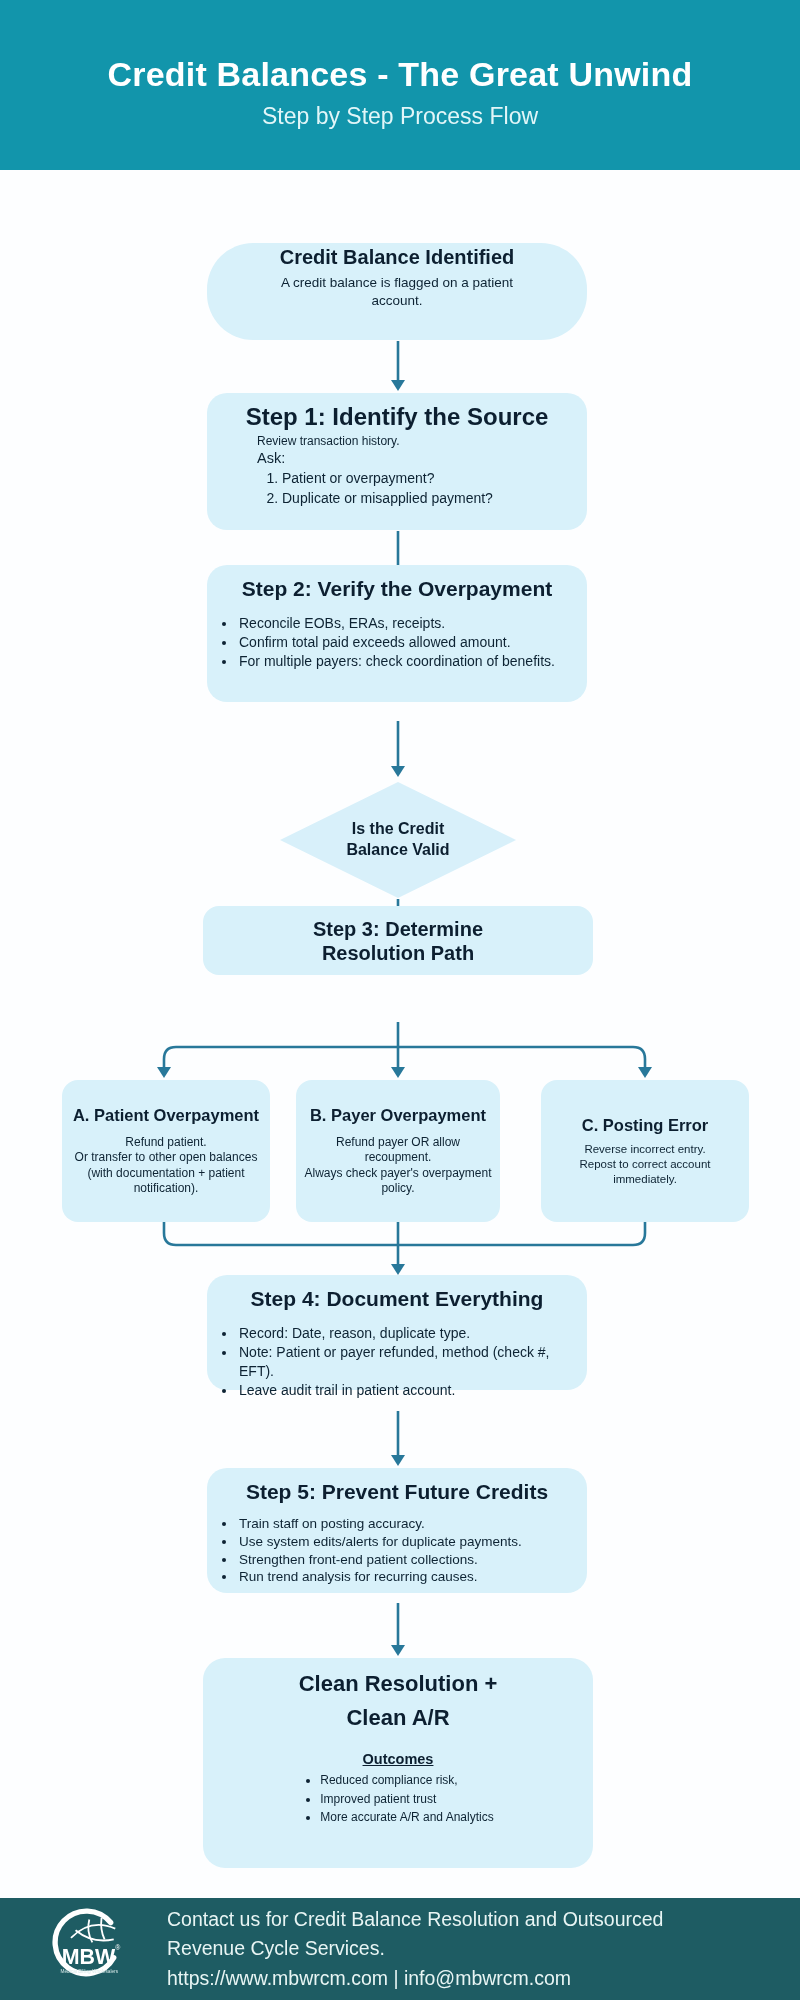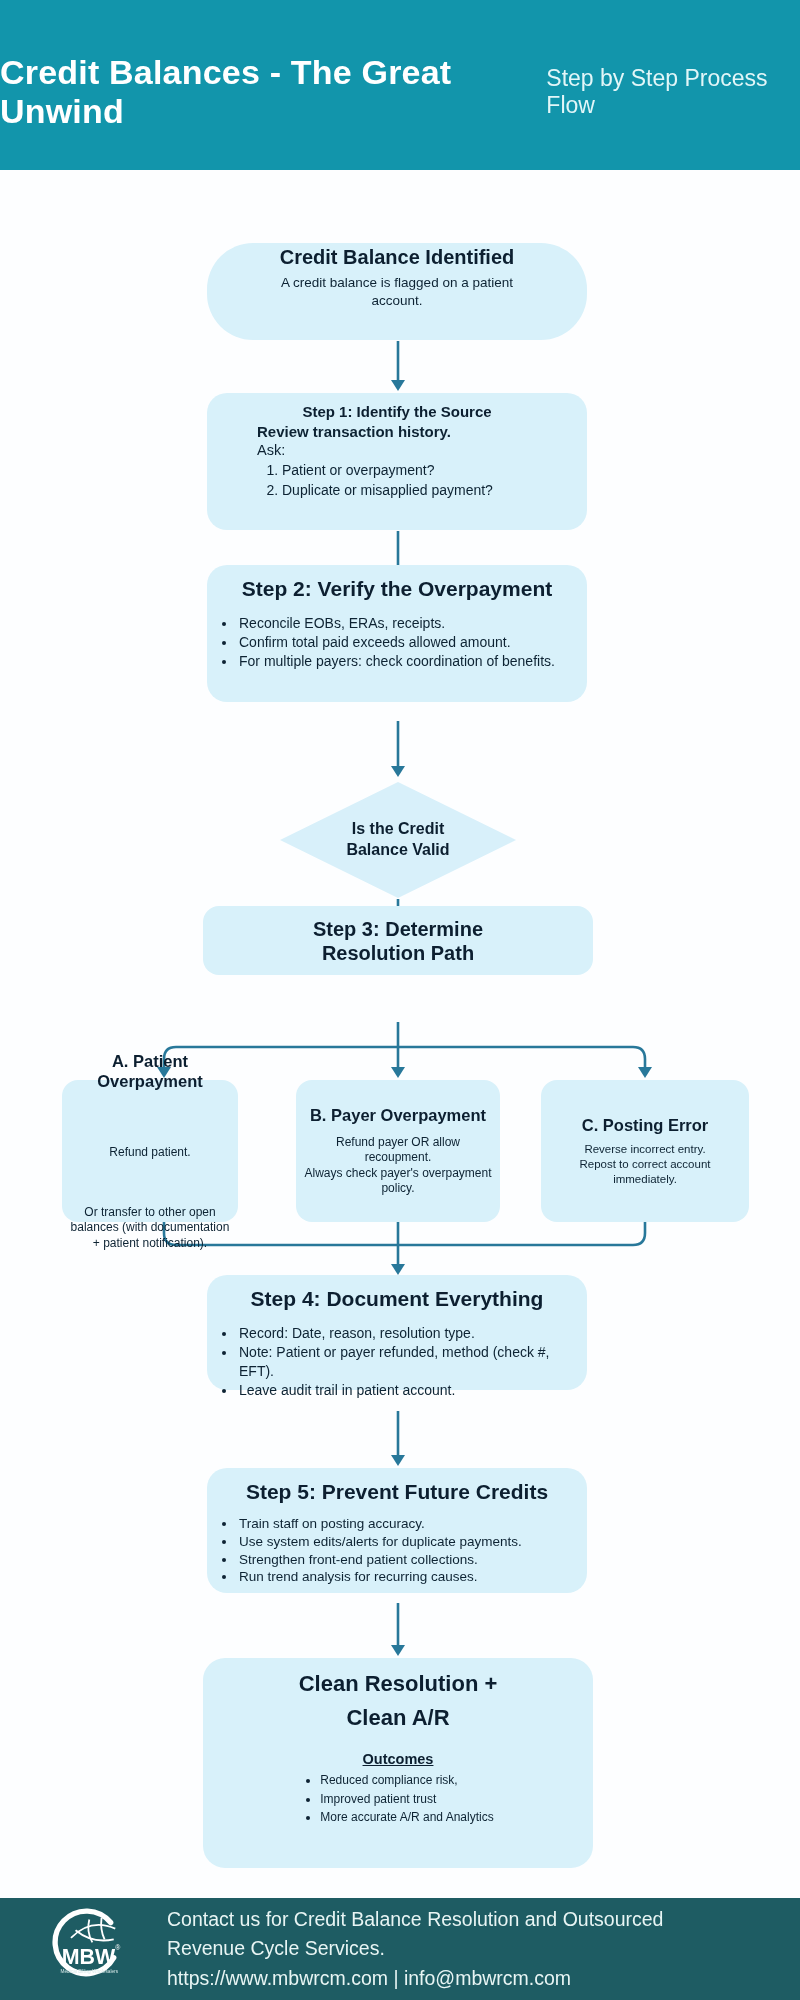--- a/index.html
+++ b/index.html
@@ -2,36 +2,36 @@
 <html><head>
 <meta charset="utf-8">
 <style>
   * { margin:0; padding:0; box-sizing:border-box; }
   html,body { background:#ffffff; }
   body { font-family:"Liberation Sans", sans-serif; color:#0d2333; }
   .page { position:relative; width:800px; height:2000px; background:#fdfeff; overflow:hidden; }
 
   
   .header { position:absolute; left:0; top:0; width:800px; height:170px; background:#1295ab;
-            display:flex; flex-direction:row; align-items:center; justify-content:center; gap:9px; padding-top:14px; }
+            display:flex; flex-direction:column; align-items:center; justify-content:center; gap:9px; padding-top:14px; }
   .header h1 { color:#ffffff; font-size:34px; font-weight:bold; letter-spacing:.2px; }
   .header .subtitle { color:#e2f6f8; font-size:23px; font-weight:normal; }
 
   
   .node { position:absolute; background:#d8f1fa; color:#0d2333; }
   .node h2 { font-weight:bold; text-align:center; color:#0c1f30; }
 
   .start { left:207px; top:243px; width:380px; height:97px; border-radius:46px; padding-top:3px; }
   .start h2 { font-size:20px; margin-bottom:5px; }
   .start p { font-size:13.5px; text-align:center; padding:0 48px; line-height:1.3; }
 
   .stepbox { left:207px; width:380px; border-radius:20px; }
   .step1 { top:393px; height:137px; padding-top:10px; }
-  .step1 h2 { font-size:15px; margin-bottom:3px; }
-  .step1 .lead { font-weight:bold; font-size:15px; margin-left:50px; }
+  .step1 h2 { font-size:24px; margin-bottom:3px; }
+  .step1 .lead { font-weight:normal; font-size:12px; margin-left:50px; }
   .step1 .ask { font-size:14.5px; margin-left:50px; margin-top:2px; }
   .step1 ol { margin-left:75px; font-size:14px; line-height:1.45; margin-top:2px; }
 
   .step2 { top:565px; height:137px; padding-top:12px; }
   .step2 h2 { font-size:21px; margin-bottom:13px; }
   .bullets { list-style:disc; margin-left:30px; margin-right:12px; font-size:14px; line-height:1.35; }
   .bullets li { padding-left:2px; }
 
   .diamond { position:absolute; left:280px; top:782px; width:236px; height:116px; background:#d8f0fa;
              clip-path:polygon(50% 0, 100% 50%, 50% 100%, 0 50%);
@@ -39,21 +39,21 @@
   .diamond .dtext { font-weight:bold; font-size:16px; text-align:center; width:130px; line-height:1.3; color:#0c1f30; }
 
   .step3 { left:203px; top:906px; width:390px; height:69px; border-radius:16px;
            display:flex; align-items:center; justify-content:center; }
   .step3 h2 { font-size:20px; line-height:1.2; width:250px; }
 
   .branch { top:1080px; height:142px; border-radius:16px; display:flex; flex-direction:column;
             align-items:center; justify-content:center; padding:6px 8px; }
   .branch h3 { font-weight:bold; font-size:16.5px; text-align:center; line-height:1.25; margin-bottom:9px; color:#0c1f30; }
   .branch .bbody { font-size:12px; text-align:center; line-height:1.3; }
-  .branch-a { left:62px;  width:176px;gap:44px; }
+  .branch-a { left:62px;  width:208px; }
   .branch-b { left:296px; width:204px; }
   .branch-c { left:541px; width:208px; }
   .branch-c h3 { margin-bottom:7px; }
   .branch-c .bbody { font-size:11.5px; }
 
   .step4 { top:1275px; height:115px; padding-top:12px; }
   .step4 h2 { font-size:21px; margin-bottom:13px; }
 
   .step5 { top:1468px; height:125px; padding-top:12px; }
   .step5 h2 { font-size:21px; margin-bottom:11px; }
@@ -158,21 +158,21 @@
 
   <section class="node branch branch-c">
     <h3>C. Posting Error</h3>
     <div class="bbody">Reverse incorrect entry.</div>
     <div class="bbody">Repost to correct account immediately.</div>
   </section>
 
   <section class="node stepbox step4">
     <h2>Step 4: Document Everything</h2>
     <ul class="bullets">
-      <li>Record: Date, reason, resolution type.</li>
+      <li>Record: Date, reason, duplicate type.</li>
       <li>Note: Patient or payer refunded, method (check #, EFT).</li>
       <li>Leave audit trail in patient account.</li>
     </ul>
   </section>
 
   <section class="node stepbox step5">
     <h2>Step 5: Prevent Future Credits</h2>
     <ul class="bullets">
       <li>Train staff on posting accuracy.</li>
       <li>Use system edits/alerts for duplicate payments.</li>

